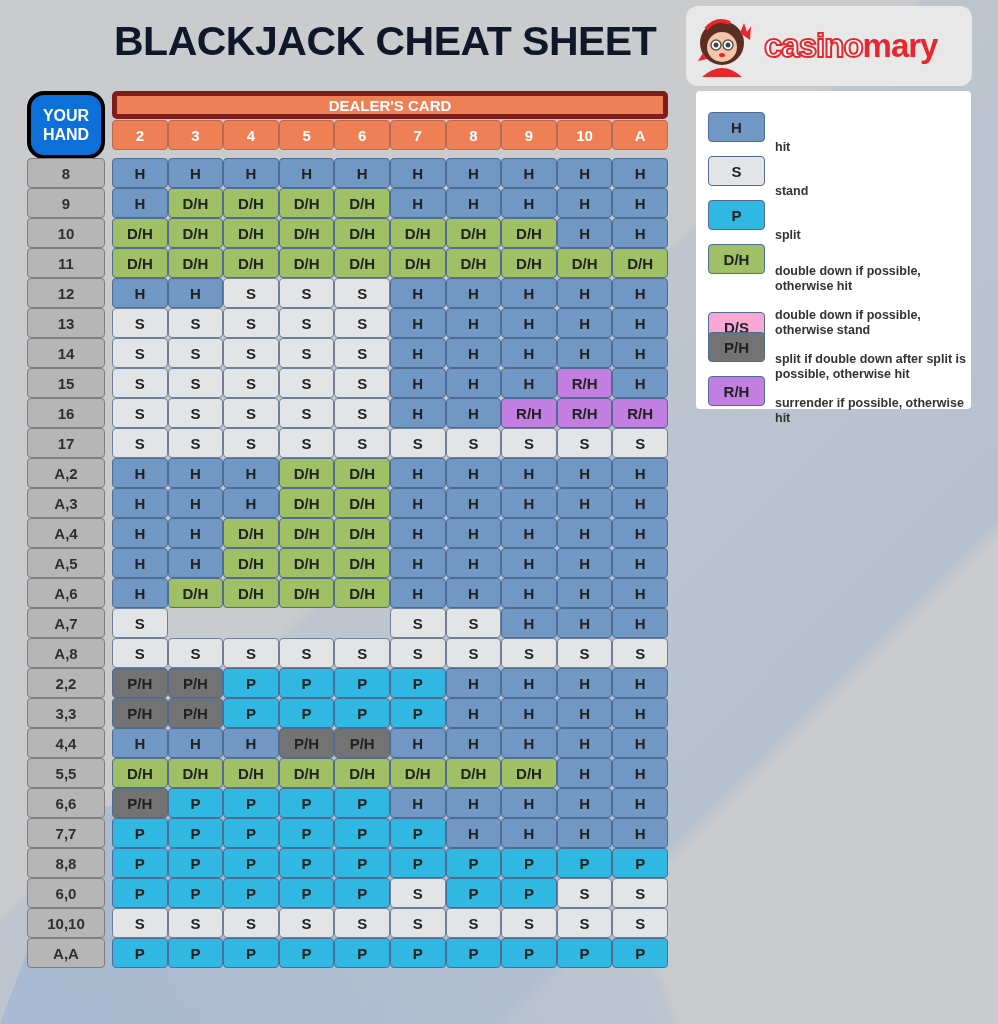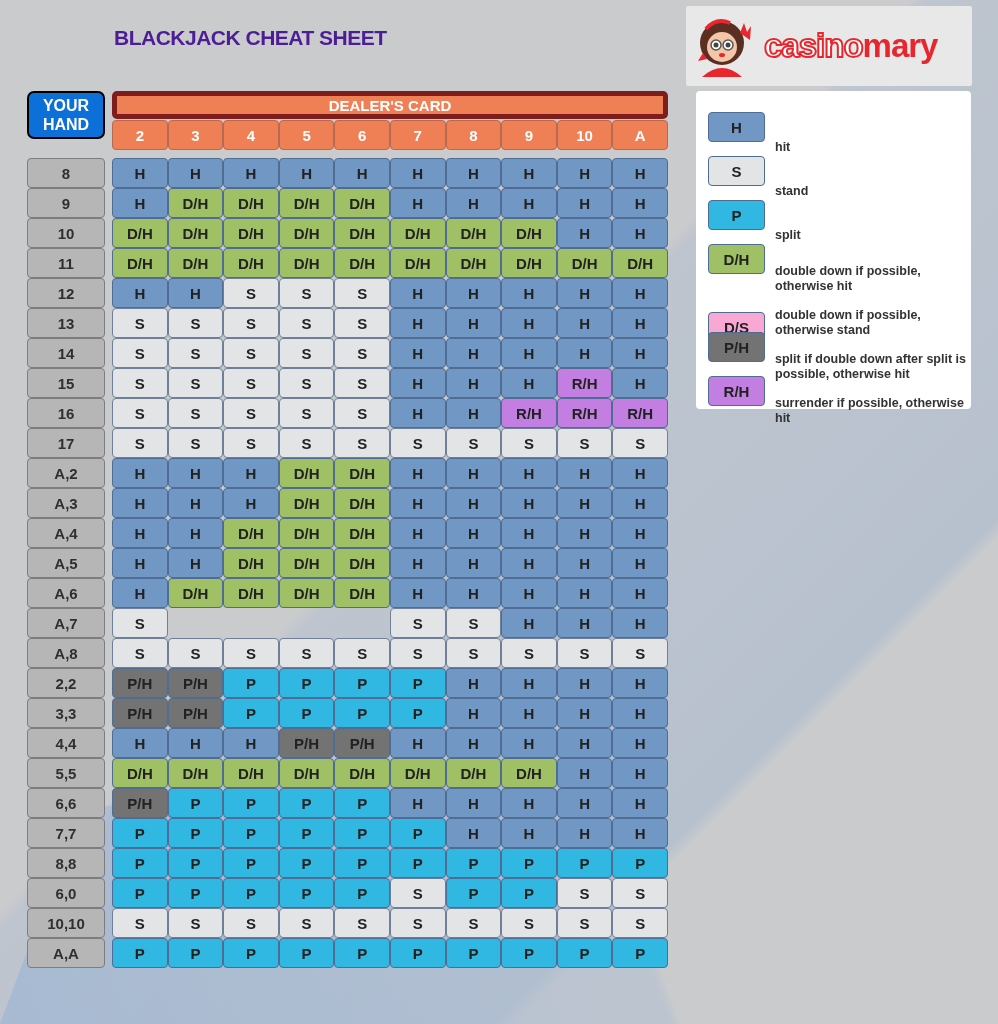--- a/index.html
+++ b/index.html
@@ -15,41 +15,41 @@
     background: linear-gradient(135deg, rgba(0,0,0,0) 45%, rgba(180,192,208,0.55) 46%, rgba(170,186,206,0.6) 75%, rgba(0,0,0,0) 76%);
     pointer-events: none;
   }
   .bg-shape-b {
     position: absolute; left: 0; bottom: 0; width: 998px; height: 330px;
     background: linear-gradient(70deg, rgba(150,178,212,0.55) 0%, rgba(175,190,210,0.5) 60%, rgba(0,0,0,0) 61%);
     clip-path: polygon(0 100%, 8% 35%, 100% 0, 80% 100%);
     pointer-events: none;
   }
   .title {
-    position: absolute; left: 114px; top: 26px;
-    font-size: 21px; font-weight: 700; color: #4c1d95;
+    position: absolute; left: 114px; top: 18px;
+    font-size: 41px; font-weight: 700; color: #0f172a;
     letter-spacing: -0.5px;
   }
   
   .logo {
     position: absolute; left: 686px; top: 6px; width: 286px; height: 80px;
-    background: #e8e8e8; border-radius: 2px;
+    background: #e8e8e8; border-radius: 12px;
     display: flex; align-items: center;
   }
   .logo-mascot {
     width: 58px; height: 62px; margin-left: 10px; position: relative;
   }
   .logo-text { margin-left: 10px; font-size: 33px; font-weight: 700; letter-spacing: -1px; }
   .logo-text .a { color: #fff; -webkit-text-stroke: 2px #e8262d; }
   .logo-text .b { color: #e8262d; }
 
   
   .your-hand {
-    position: absolute; left: 27px; top: 91px; width: 78px; height: 48px;
-    background: #0d6fd8; border-radius: 7px; border: 2px solid #000000;
+    position: absolute; left: 27px; top: 91px; width: 78px; height: 68px;
+    background: #0d6fd8; border-radius: 17px; border: 4px solid #000000;
     color: #fff; font-weight: 700; font-size: 16px; line-height: 19px;
     display: flex; align-items: center; justify-content: center; text-align: center;
   }
   .dealer-head {
     position: absolute; left: 112px; top: 91px; width: 556px; height: 28px;
     background: #ef7f55; border-radius: 5px; border: 5px solid #7f1d1d;
     color: #fff; font-weight: 700; font-size: 15px;
     display: flex; align-items: center; justify-content: center;
   }
   .dealer-cols {

